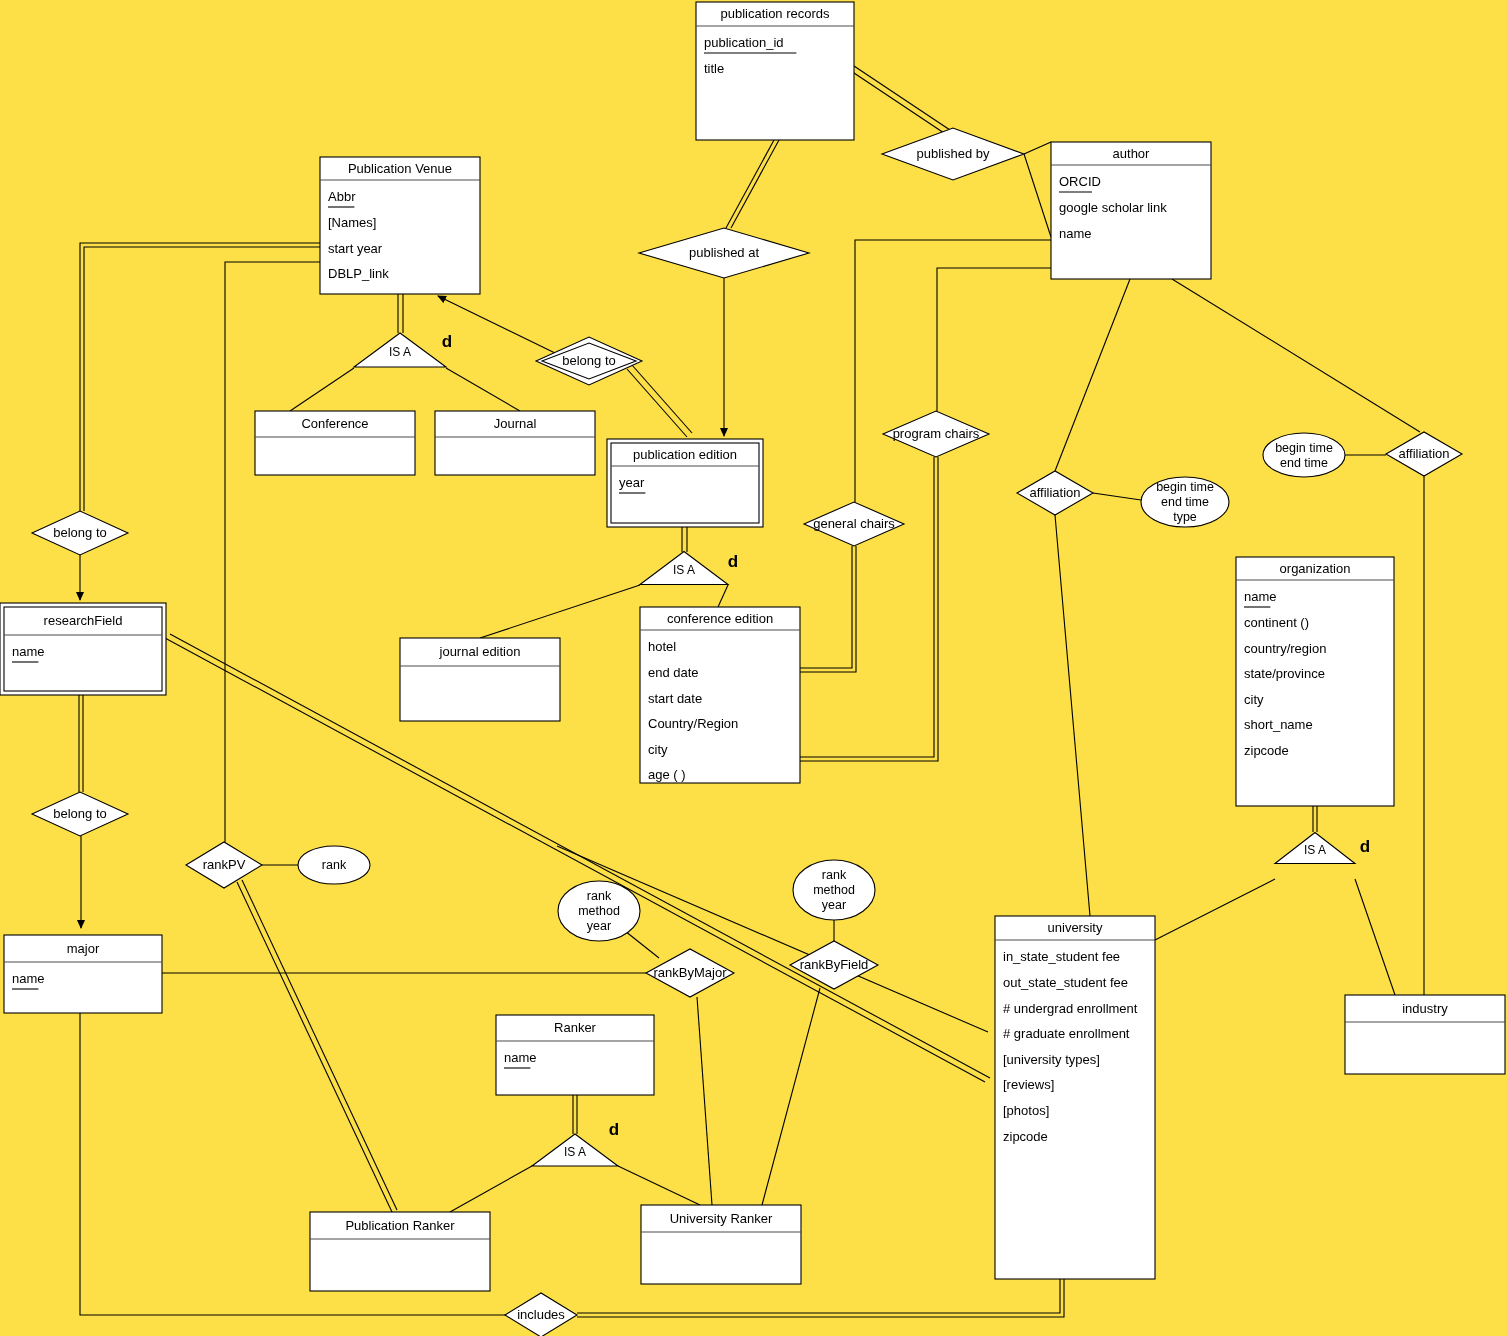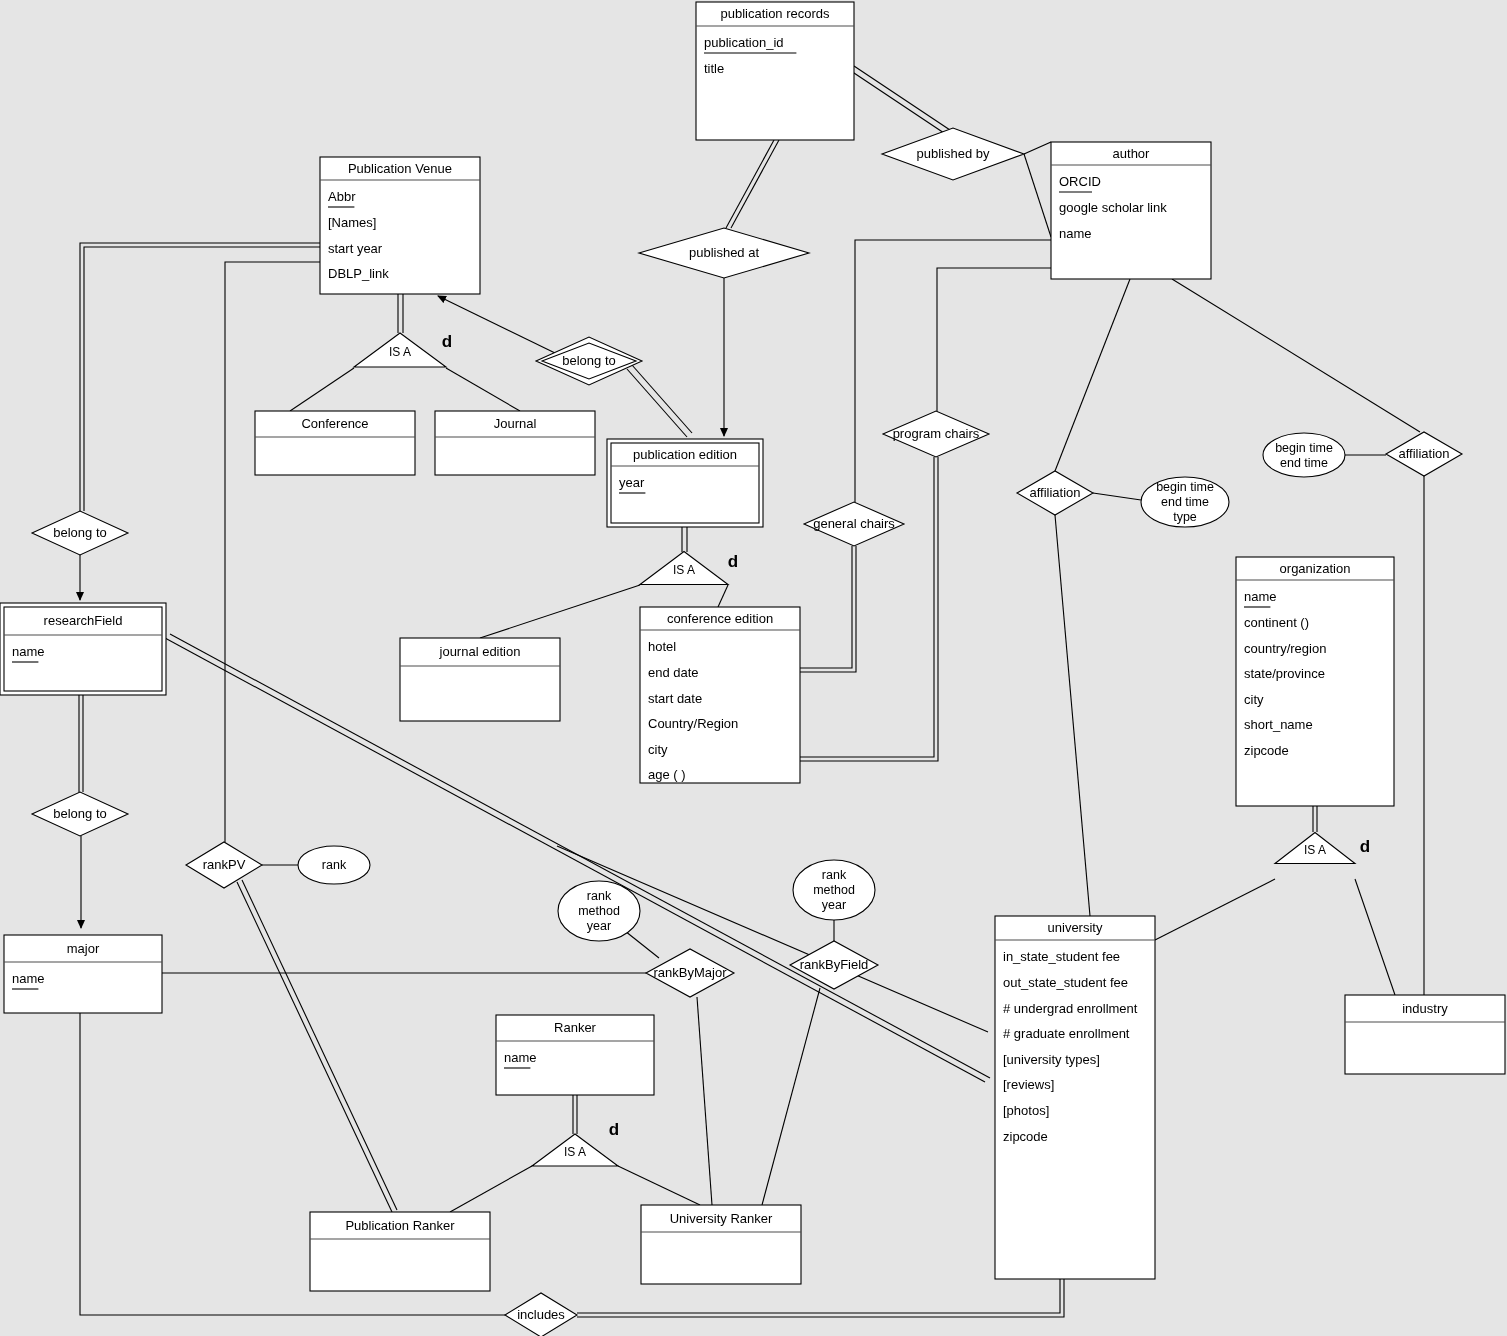--- a/index.html
+++ b/index.html
@@ -1,17 +1,17 @@
 <!DOCTYPE html>
 <html><head>
 <meta charset="utf-8">
 <style>
   html,body{margin:0;padding:0;background:#ffffff;}
   body{font-family:"Liberation Sans", sans-serif;}
-  #stage{position:relative;width:1507px;height:1336px;background:#e5e5e5;overflow:hidden;}
+  #stage{position:relative;width:1507px;height:1336px;background:#fde047;overflow:hidden;}
   svg#canvas{position:absolute;left:0;top:0;width:1507px;height:1336px;}
   .ent-title{font-size:13px;fill:#000;text-anchor:middle;dominant-baseline:middle;}
   .attr{font-size:13px;fill:#000;text-anchor:start;dominant-baseline:middle;}
   .rel-label{font-size:13px;fill:#000;text-anchor:middle;dominant-baseline:middle;}
   .isa-label{font-size:12px;fill:#000;text-anchor:middle;dominant-baseline:middle;}
   .dlabel{font-size:17px;font-weight:bold;fill:#000;text-anchor:middle;dominant-baseline:middle;}
   .ell-label{font-size:12.5px;fill:#000;text-anchor:middle;}
   .box{fill:#ffffff;stroke:#000000;stroke-width:1.1;}
   .sep{stroke:#4d4d4d;stroke-width:1.1;}
   .ln{stroke:#000000;stroke-width:1.1;fill:none;}

